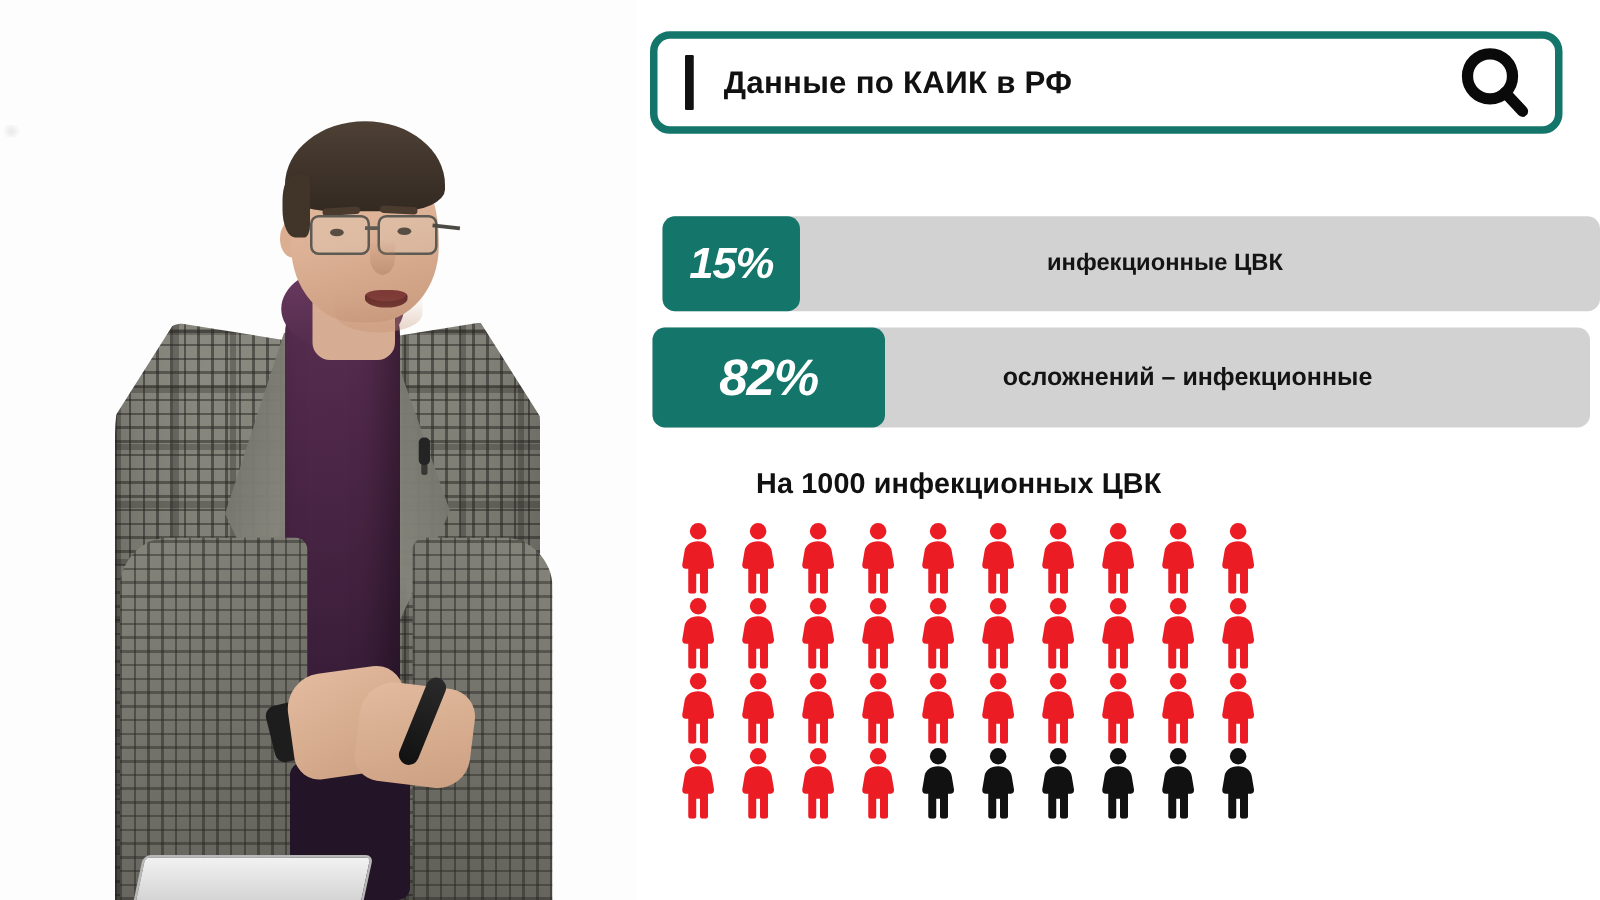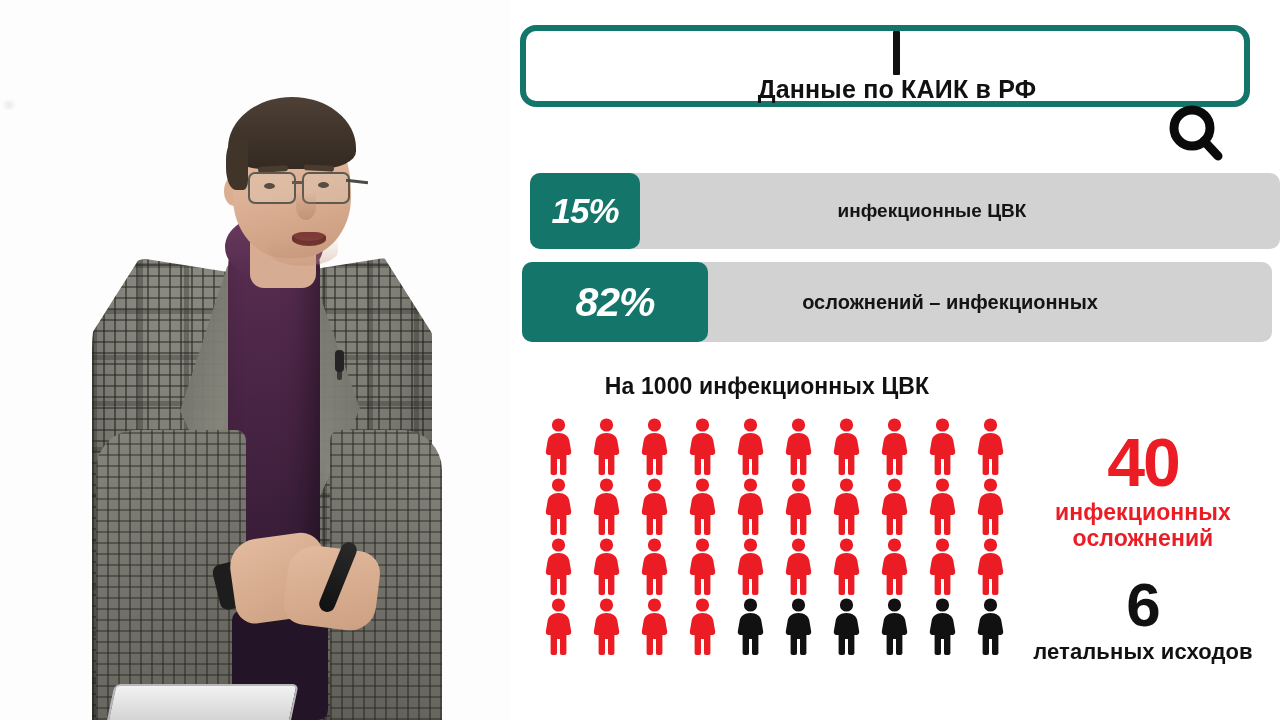--- a/index.html
+++ b/index.html
@@ -113,21 +113,21 @@
   .laptop{position:absolute;left:110px;top:684px;width:180px;height:40px;
     background:linear-gradient(180deg,#f2f2f2,#cfcfcf);border:2px solid #b8b8b8;border-radius:6px;
     transform:skewX(-12deg);}
 
   
   .panel{position:absolute;left:510px;top:0;width:770px;height:720px;}
 
   .searchbar{
     position:absolute;left:10px;top:25px;width:730px;height:82px;
     border:6px solid var(--teal);border-radius:16px;background:#fff;
-    display:flex;align-items:center;box-sizing:border-box;flex-direction:column;
+    display:flex;align-items:center;box-sizing:border-box;
   }
   .caret{width:7px;height:44px;background:#111;margin-left:22px;border-radius:1px;flex:0 0 auto;}
   .search-text{
     margin-left:24px;font-size:25px;font-weight:700;color:#111;letter-spacing:.2px;white-space:nowrap;
   }
   .mag{margin-left:auto;margin-right:20px;flex:0 0 auto;display:block;}
 
   .bar{position:absolute;background:#d2d2d2;border-radius:10px;display:flex;align-items:center;}
   .bar1{left:20px;top:173px;width:750px;height:76px;}
   .bar2{left:12px;top:262px;width:750px;height:80px;}
@@ -222,21 +222,21 @@
       </svg>
     </div>
 
     <div class="bar bar1">
       <div class="chip chip1">15%</div>
       <div class="bar-label">инфекционные ЦВК</div>
     </div>
 
     <div class="bar bar2">
       <div class="chip chip2">82%</div>
-      <div class="bar-label">осложнений – инфекционных</div>
+      <div class="bar-label">осложнений – инфекционные</div>
     </div>
 
     <div class="grid-title">На 1000 инфекционных ЦВК</div>
 
     <div class="people" id="people-grid">
         <div class="prow">
           <div class="pcell">
             <svg class="pfig" viewBox="0 0 31 57">
               <g fill="#ec1c24">
                 <circle cx="15.5" cy="7" r="6.6"></circle>
@@ -558,24 +558,15 @@
             <svg class="pfig" viewBox="0 0 31 57">
               <g fill="#111111">
                 <circle cx="15.5" cy="7" r="6.6"></circle>
                 <path d="M15.5 15 C9.5 15 5.2 18.2 4.6 23 L2.8 33.5 C2.5 35.6 3.9 37 5.6 37 L7.6 37 L7.6 55 C7.6 56.2 8.4 57 9.6 57 L12.2 57 C13.3 57 14 56.2 14 55 L14 41 L17 41 L17 55 C17 56.2 17.7 57 18.8 57 L21.4 57 C22.6 57 23.4 56.2 23.4 55 L23.4 37 L25.4 37 C27.1 37 28.5 35.6 28.2 33.5 L26.4 23 C25.8 18.2 21.5 15 15.5 15 Z"></path>
               </g>
             </svg>
           </div>
         </div>
       </div>
 
-    <div class="stats">
-      <div class="big-num num40">40</div>
-      <div class="lbl40">
-        <div>инфекционных</div>
-        <div>осложнений</div>
-      </div>
-      <div class="big-num num6">6</div>
-      <div class="lbl6">летальных исходов</div>
-    </div>
 
   </div>
 </div>
 
 </body></html>

